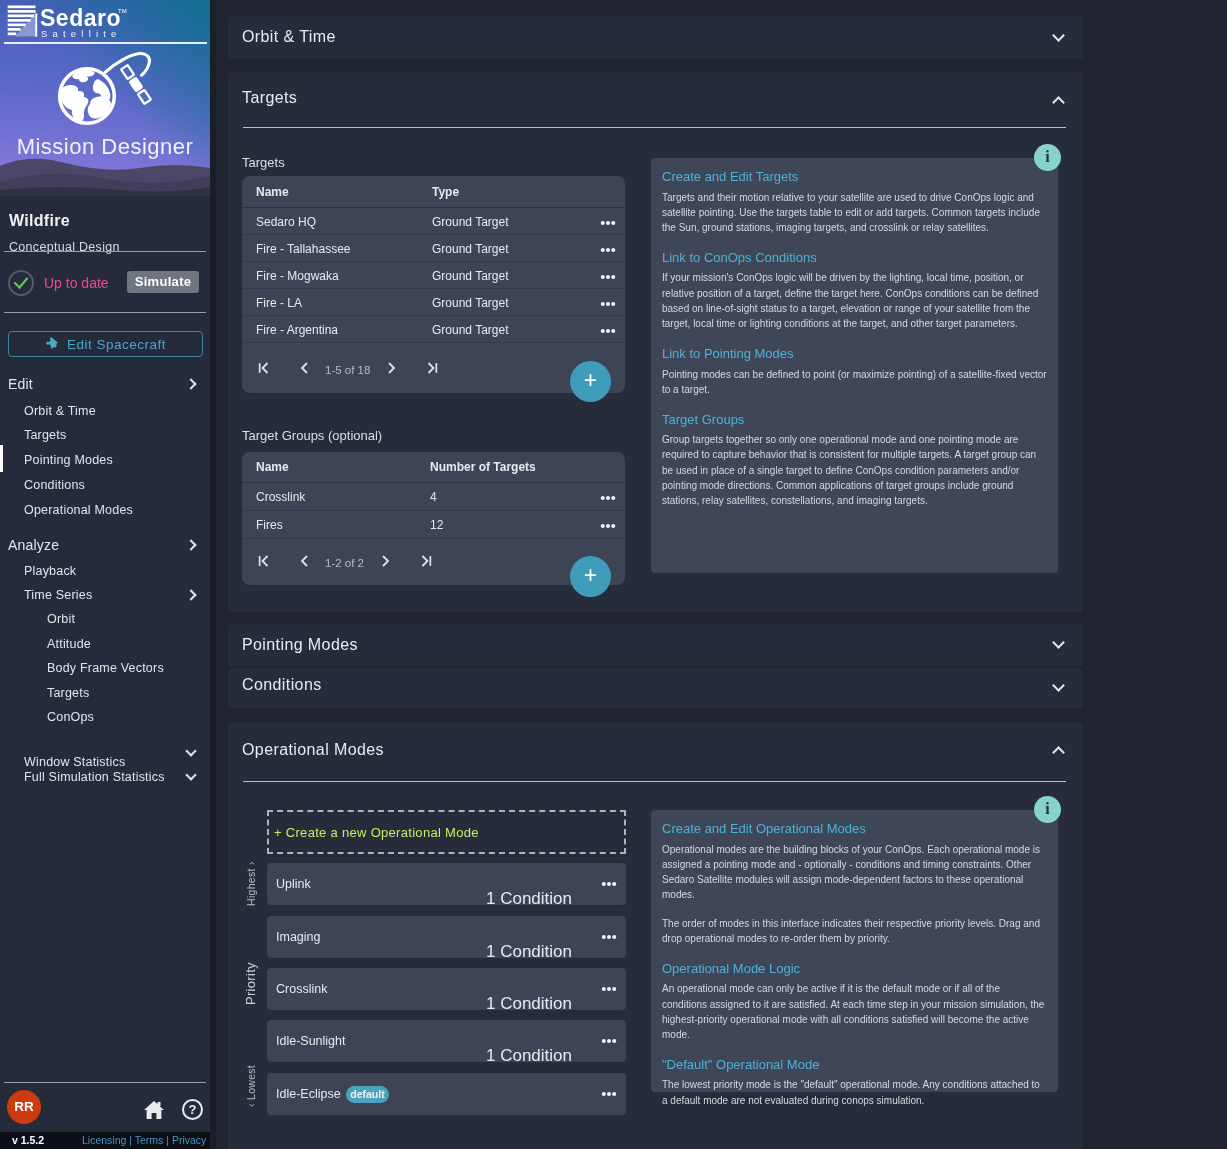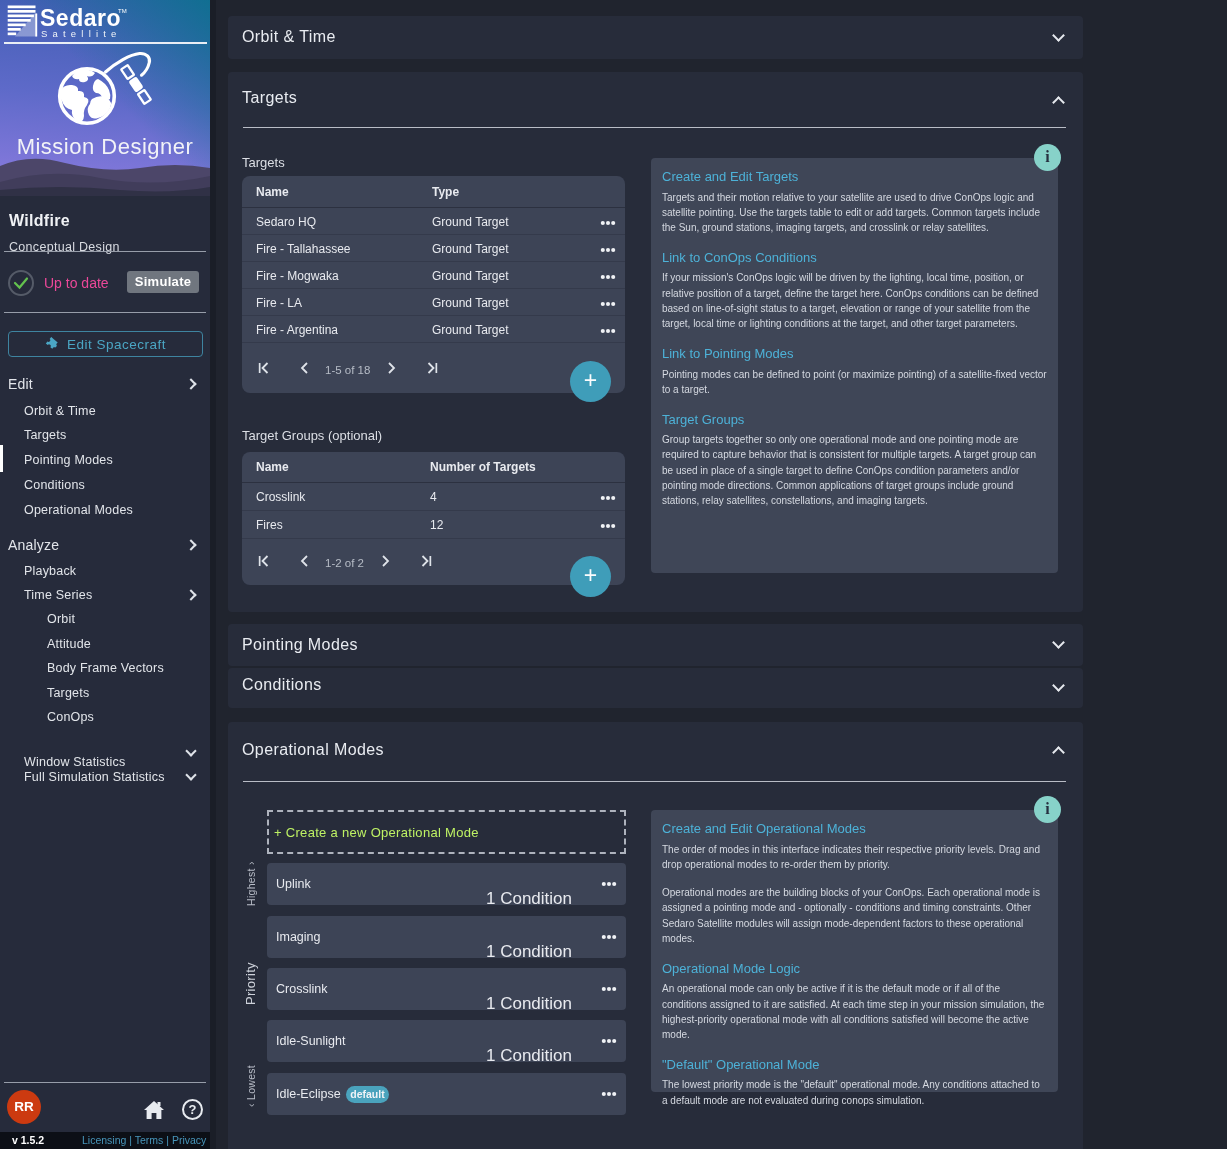--- a/index.html
+++ b/index.html
@@ -407,21 +407,21 @@
         </g>
       </svg>
     </div>
 
   <div class="vlabel" style="left:17px; top:135px; height:54px;">Highest ›</div>
   <div class="vlabel" id="prio" style="left:15px; top:236px; height:52px;">Priority</div>
   <div class="vlabel" style="left:17px; top:337px; height:54px;">‹ Lowest</div>
 
   <div class="info" style="top:88px; height:282px;">
     <h3>Create and Edit Operational Modes</h3>
+    <p>Operational modes are the building blocks of your ConOps. Each operational mode is assigned a pointing mode and - optionally - conditions and timing constraints. Other Sedaro Satellite modules will assign mode-dependent factors to these operational modes.</p>
     <p>The order of modes in this interface indicates their respective priority levels. Drag and drop operational modes to re-order them by priority.</p>
-    <p>Operational modes are the building blocks of your ConOps. Each operational mode is assigned a pointing mode and - optionally - conditions and timing constraints. Other Sedaro Satellite modules will assign mode-dependent factors to these operational modes.</p>
     <h3>Operational Mode Logic</h3>
     <p>An operational mode can only be active if it is the default mode or if all of the conditions assigned to it are satisfied. At each time step in your mission simulation, the highest-priority operational mode with all conditions satisfied will become the active mode.</p>
     <h3>"Default" Operational Mode</h3>
     <p>The lowest priority mode is the "default" operational mode. Any conditions attached to a default mode are not evaluated during conops simulation.</p>
   </div>
   <div class="iicon" style="left:806px; top:74px;">i</div>
 </div>
 
 </body></html>

